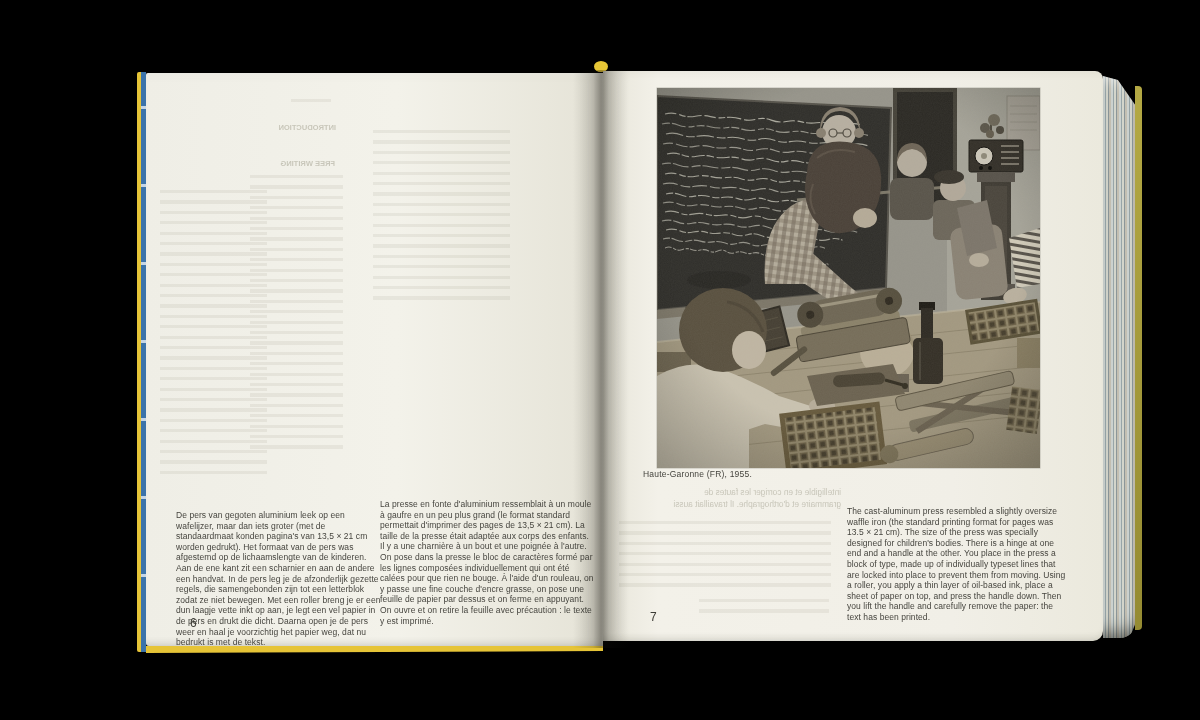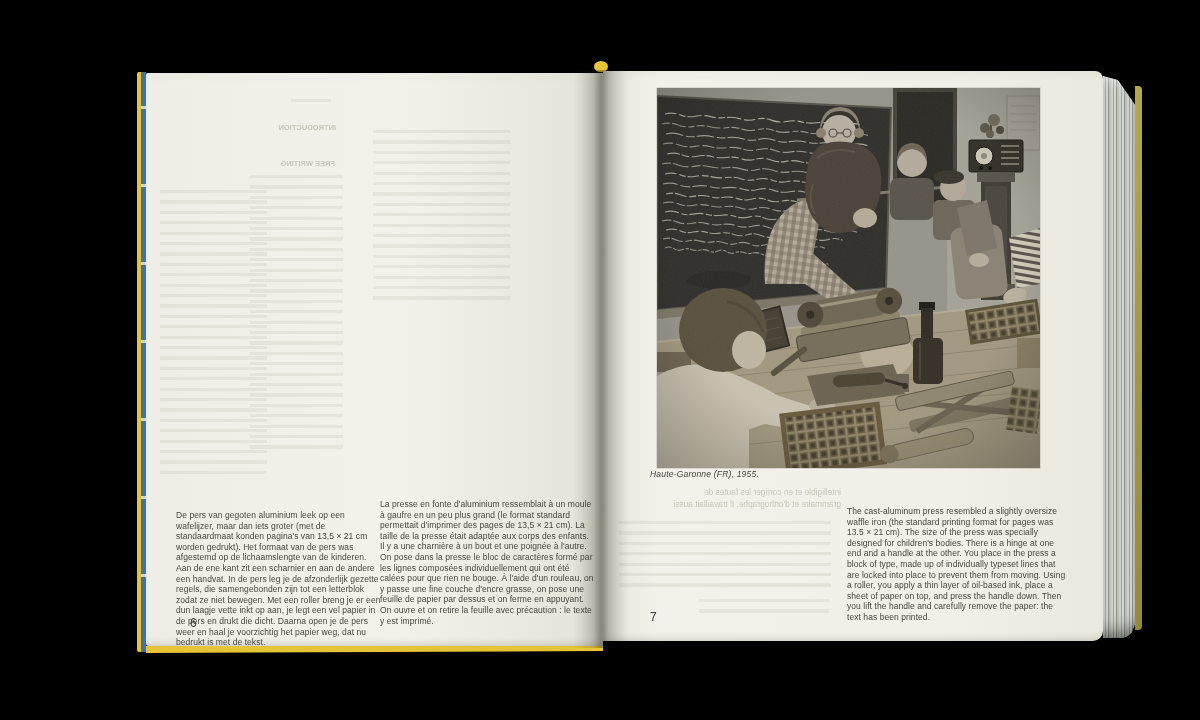--- a/index.html
+++ b/index.html
@@ -44,21 +44,21 @@
 
   
   .para{position:absolute;font-size:8.5px;line-height:10.6px;letter-spacing:.06px;
         color:#46453f;text-align:left;}
   .para-nl{left:30px;top:429px;width:206px;margin-top:8px;}
   .para-fr{left:234px;top:426px;width:214px;}
   .para-en{left:244px;top:428px;width:219px;margin-top:7px;}
   .pagenum{position:absolute;font-size:12px;color:#3d3c36;letter-spacing:.3px;}
   .pn6{left:44px;top:543px;}
   .pn7{left:47px;top:539px;}
-  .caption{position:absolute;left:47px;top:398px;font-size:8.5px;letter-spacing:.2px;color:#45443e;font-style:italic;}
+  .caption{position:absolute;left:40px;top:398px;font-size:8.5px;letter-spacing:.2px;color:#45443e;}
 
   
   .ghost-bars{position:absolute;opacity:.5;filter:blur(.5px);
       background:repeating-linear-gradient(180deg,rgba(148,145,126,.27) 0 3.2px,
                  transparent 3.2px 10.4px);}
   .ghost-head{position:absolute;font-size:7.5px;font-weight:bold;color:rgba(138,136,116,.40);
       transform:scaleX(-1);filter:blur(.4px);text-align:left;white-space:nowrap;}
   .ghost-text{position:absolute;font-size:8.3px;line-height:11px;color:rgba(140,138,118,.42);
       transform:scaleX(-1);filter:blur(.35px);text-align:left;}
 

